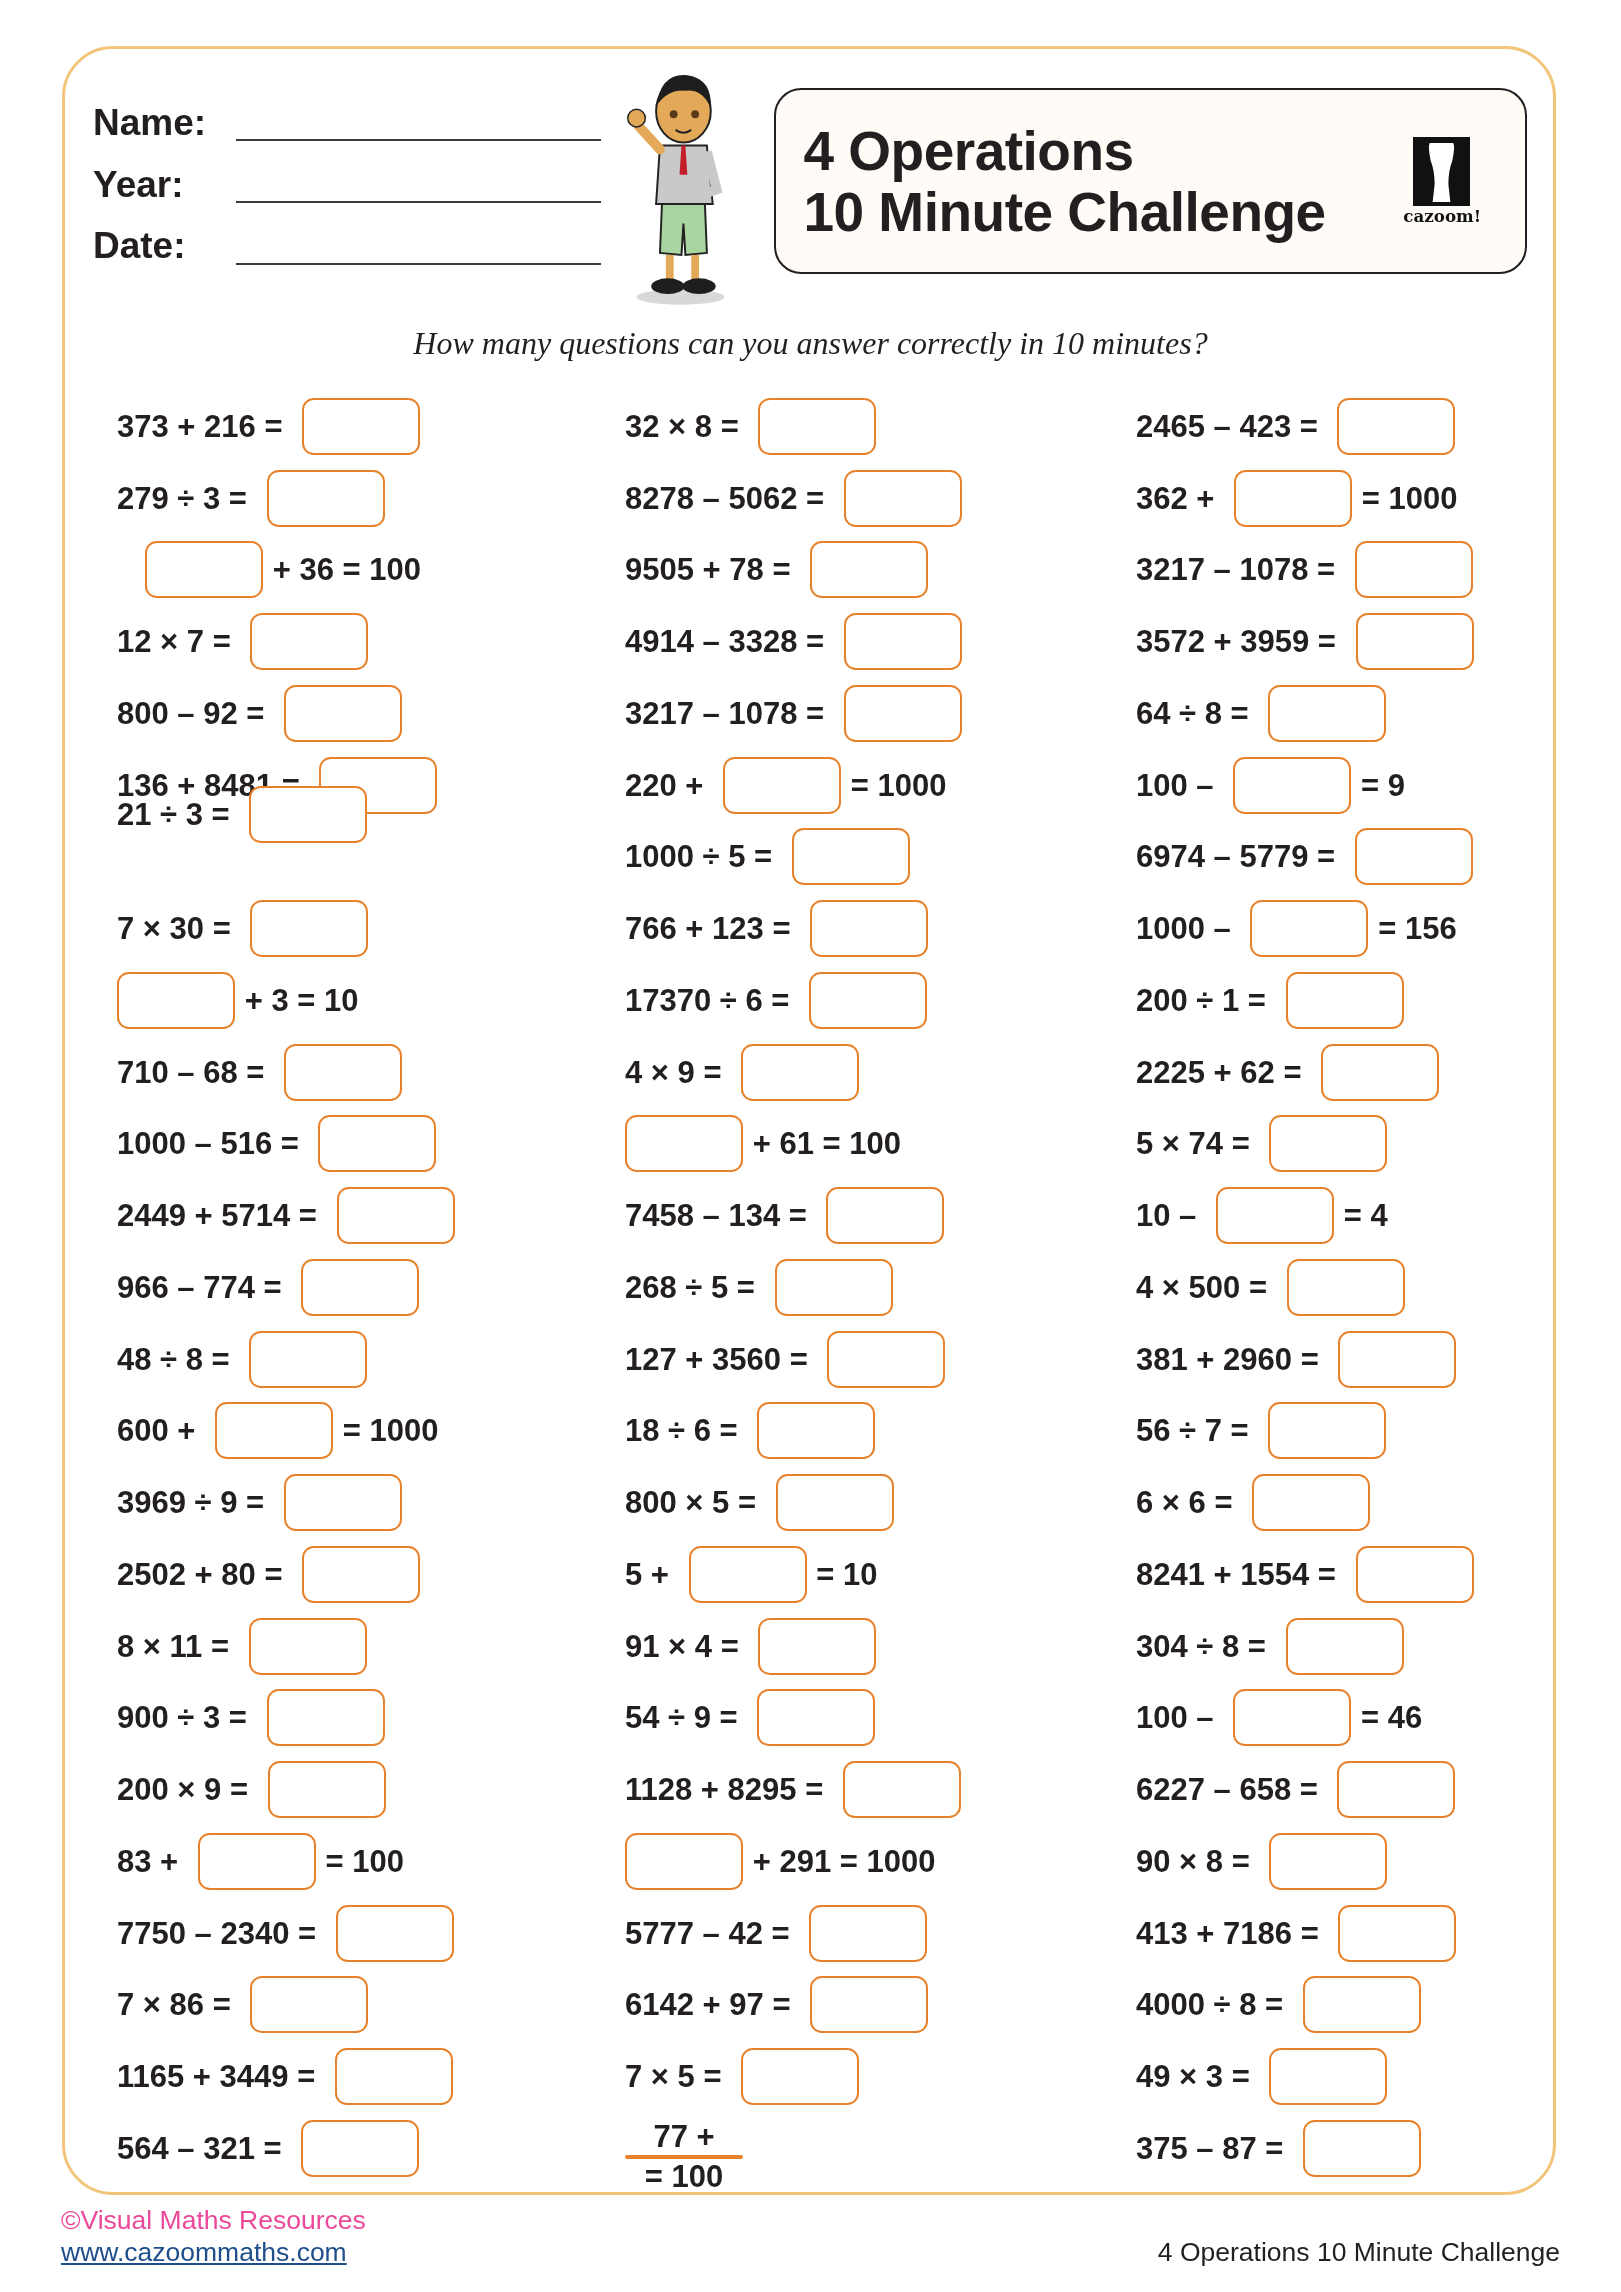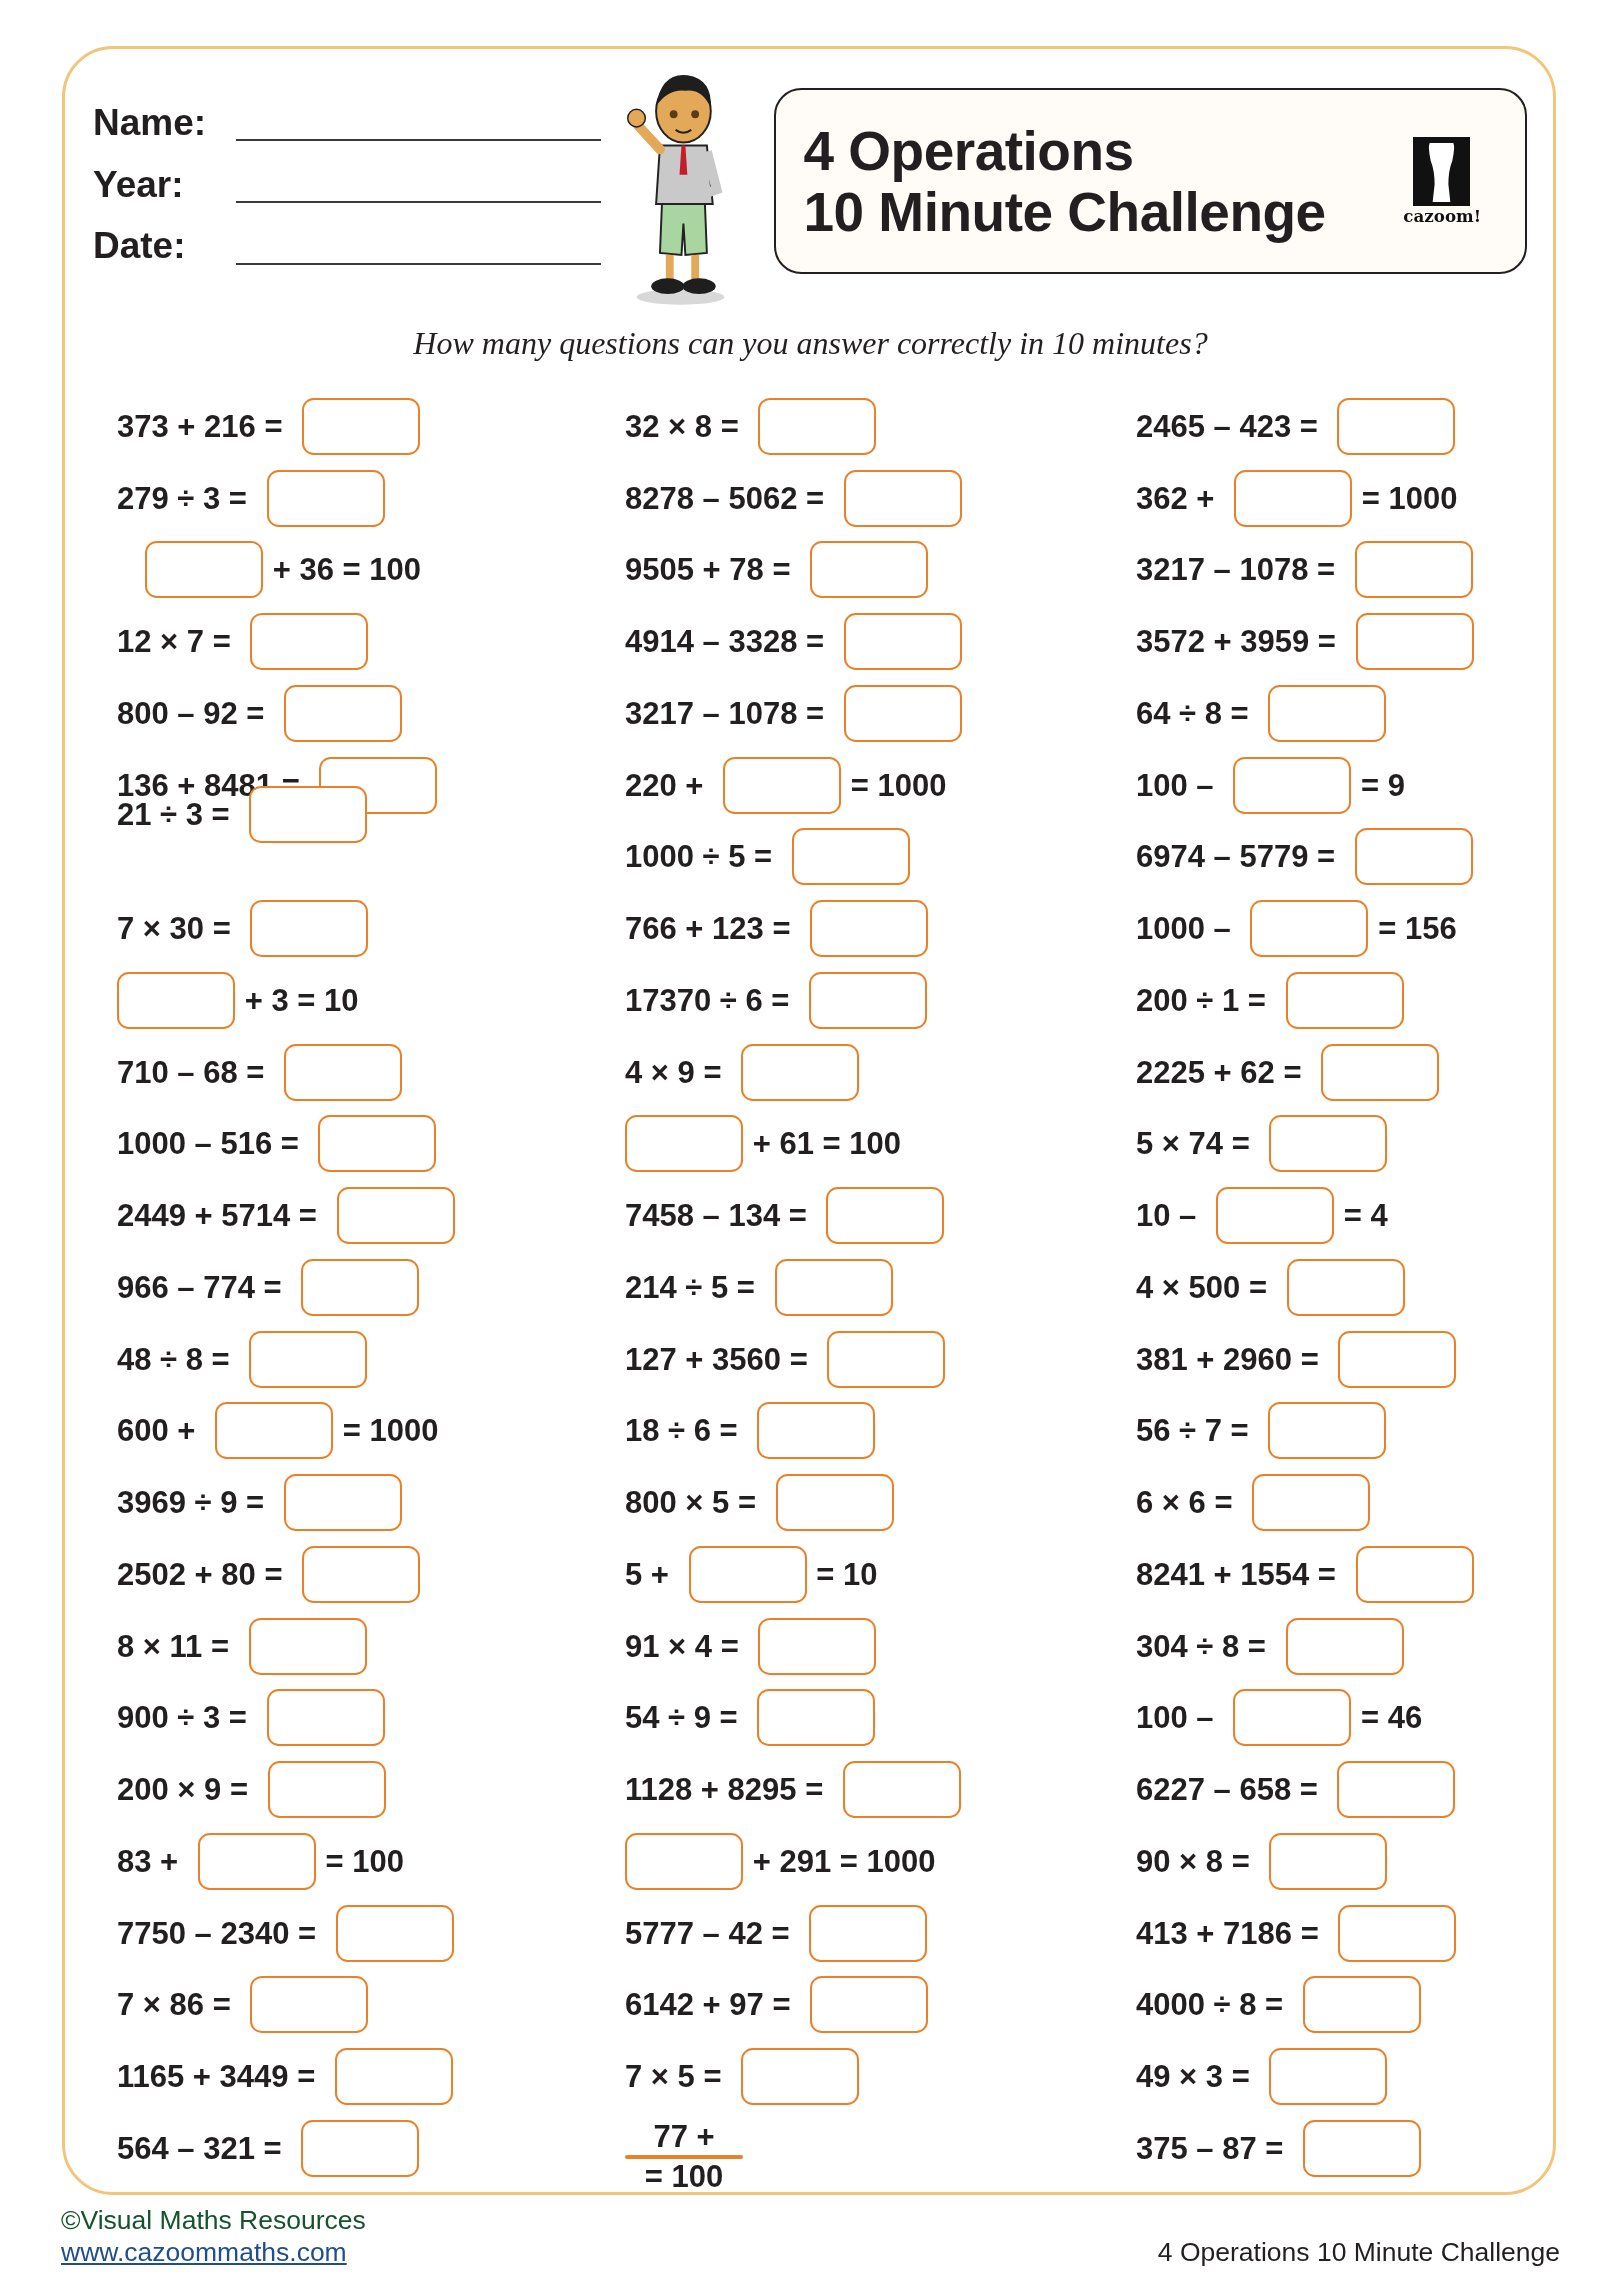--- a/index.html
+++ b/index.html
@@ -18,21 +18,21 @@
   .logo-text { position:absolute; left:0; top:69px; width:78px; text-align:right;
                font-family:"DejaVu Serif", serif; font-weight:bold; font-size:16.7px; color:#111; }
   .subtitle { position:absolute; left:0; width:1621px; top:325px; text-align:center;
               font-family:"Liberation Serif", serif; font-style:italic; font-size:32px; color:#231f20; }
   .q { position:absolute; height:59px; display:flex; align-items:center;
        font-size:31px; font-weight:bold; white-space:nowrap; }
   .q .t { display:inline-block; }
   .q .gap { display:inline-block; width:19.6px; }
   .box { display:inline-block; width:118px; height:57px; border:2.9px solid #e8822a;
          border-radius:11.8px; box-sizing:border-box; background:#fff; vertical-align:middle; }
-  .footer-left1 { position:absolute; left:61px; top:2205px; font-size:26.5px; color:#14532d; }
+  .footer-left1 { position:absolute; left:61px; top:2205px; font-size:26.5px; color:#ec4899; }
   .footer-left2 { position:absolute; left:61px; top:2237px; font-size:26.5px; color:#1f4e8c; text-decoration:underline; }
   .footer-right { position:absolute; right:61px; top:2237px; font-size:26.5px; color:#231f20; }
 </style>
 </head>
 <body>
 
 <div class="frame"></div>
 
 <div class="hdr-label" style="top:102px">Name:</div>
 <div class="hdr-line" style="top:139px"></div>
@@ -261,21 +261,21 @@
       <span class="box"></span>
       <span class="gap" style="width: 9.8px;"></span>
       <span class="t">+ 61 = 100</span>
     </div>
     <div class="q" style="left: 625px; top: 1186px;">
       <span class="t">7458 – 134  =</span>
       <span class="gap"></span>
       <span class="box"></span>
     </div>
     <div class="q" style="left: 625px; top: 1258px;">
-      <span class="t">214 ÷ 5  =</span>
+      <span class="t">268 ÷ 5  =</span>
       <span class="gap"></span>
       <span class="box"></span>
     </div>
     <div class="q" style="left: 625px; top: 1330px;">
       <span class="t">127 + 3560  =</span>
       <span class="gap"></span>
       <span class="box"></span>
     </div>
     <div class="q" style="left: 625px; top: 1401px;">
       <span class="t">18 ÷ 6  =</span>

